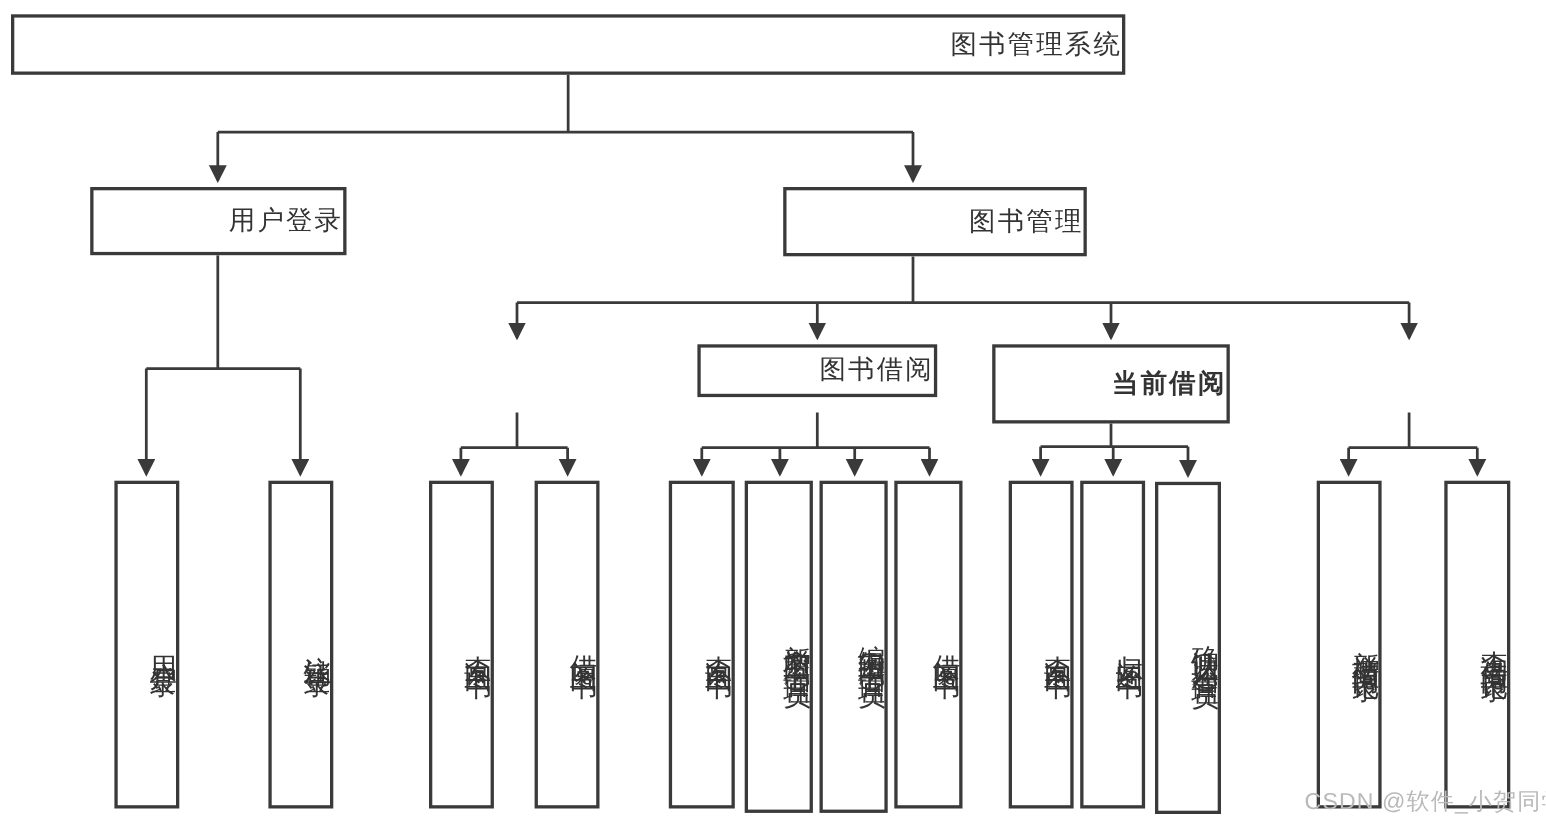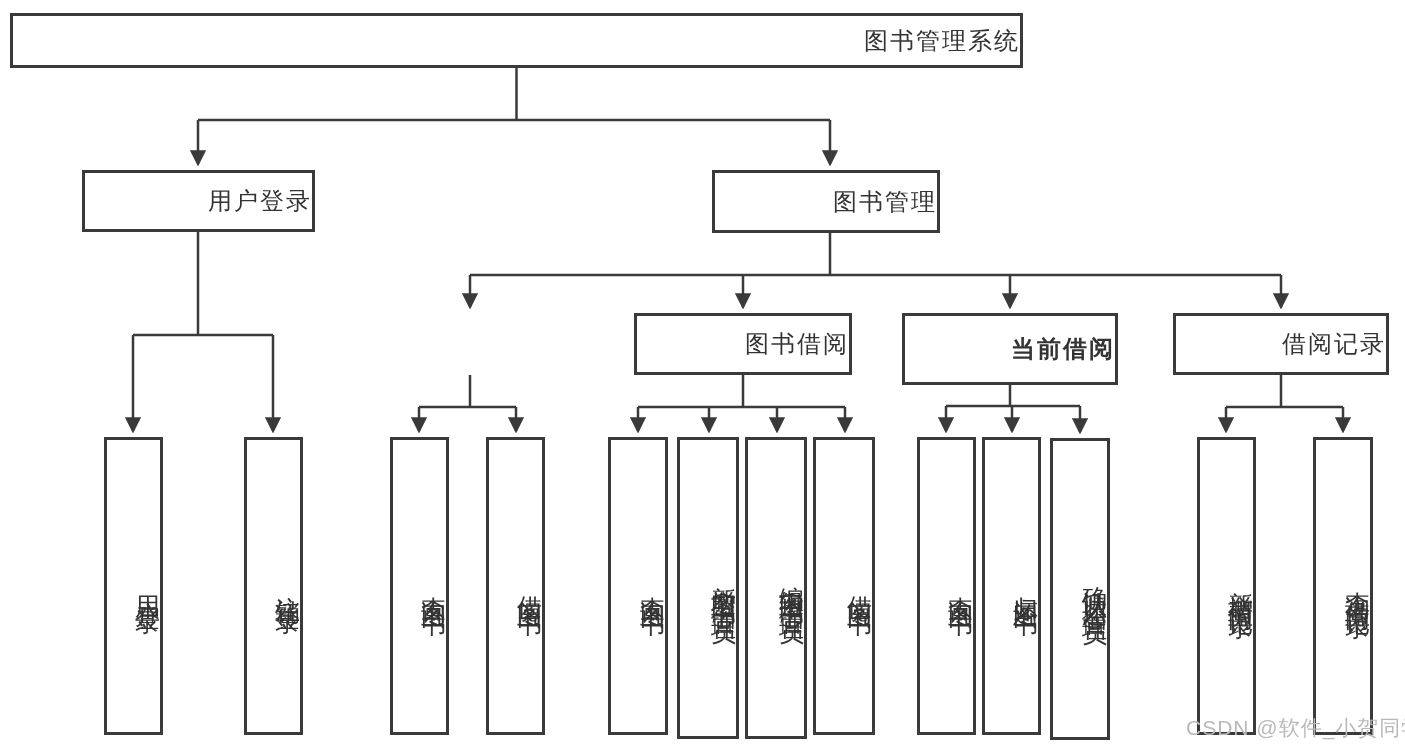--- a/index.html
+++ b/index.html
@@ -97,32 +97,29 @@
     <path d="M1343,407 V431" marker-end="url(#arrow)"></path>
   </svg>
 
   <div class="node h root" style="left:10px;top:13px;width:1013px;height:55px;">
     <span class="label">图书管理系统</span>
   </div>
 
   <div class="node h" style="left:82px;top:170px;width:233px;height:62px;">
     <span class="label">用户登录</span>
   </div>
-  <div class="node h" style="left:712px;top:170px;width:228px;height:63px;">
+  <div class="node h" style="left:712px;top:170px;width:276px;height:63px;">
     <span class="label">图书管理</span>
   </div>
 
-  <div class="node h" style="left:634px;top:313px;width:218px;height:62px;">
+  <div class="node h" style="left:634px;top:313px;width:218px;height:48px;">
     <span class="label">图书借阅</span>
   </div>
   <div class="node h" style="left:902px;top:313px;width:216px;height:72px;font-weight:bold;">
     <span class="label">当前借阅</span>
-  </div>
-  <div class="node h" style="left:1173px;top:313px;width:216px;height:62px;">
-    <span class="label">借阅记录</span>
   </div>
 
   <div class="node v" style="left:104px;top:437px;width:59px;height:298px;">
     <span class="label">用户登录</span>
   </div>
   <div class="node v" style="left:244px;top:437px;width:59px;height:298px;">
     <span class="label">注销登录</span>
   </div>
 
   <div class="node v" style="left:390px;top:437px;width:59px;height:298px;">

